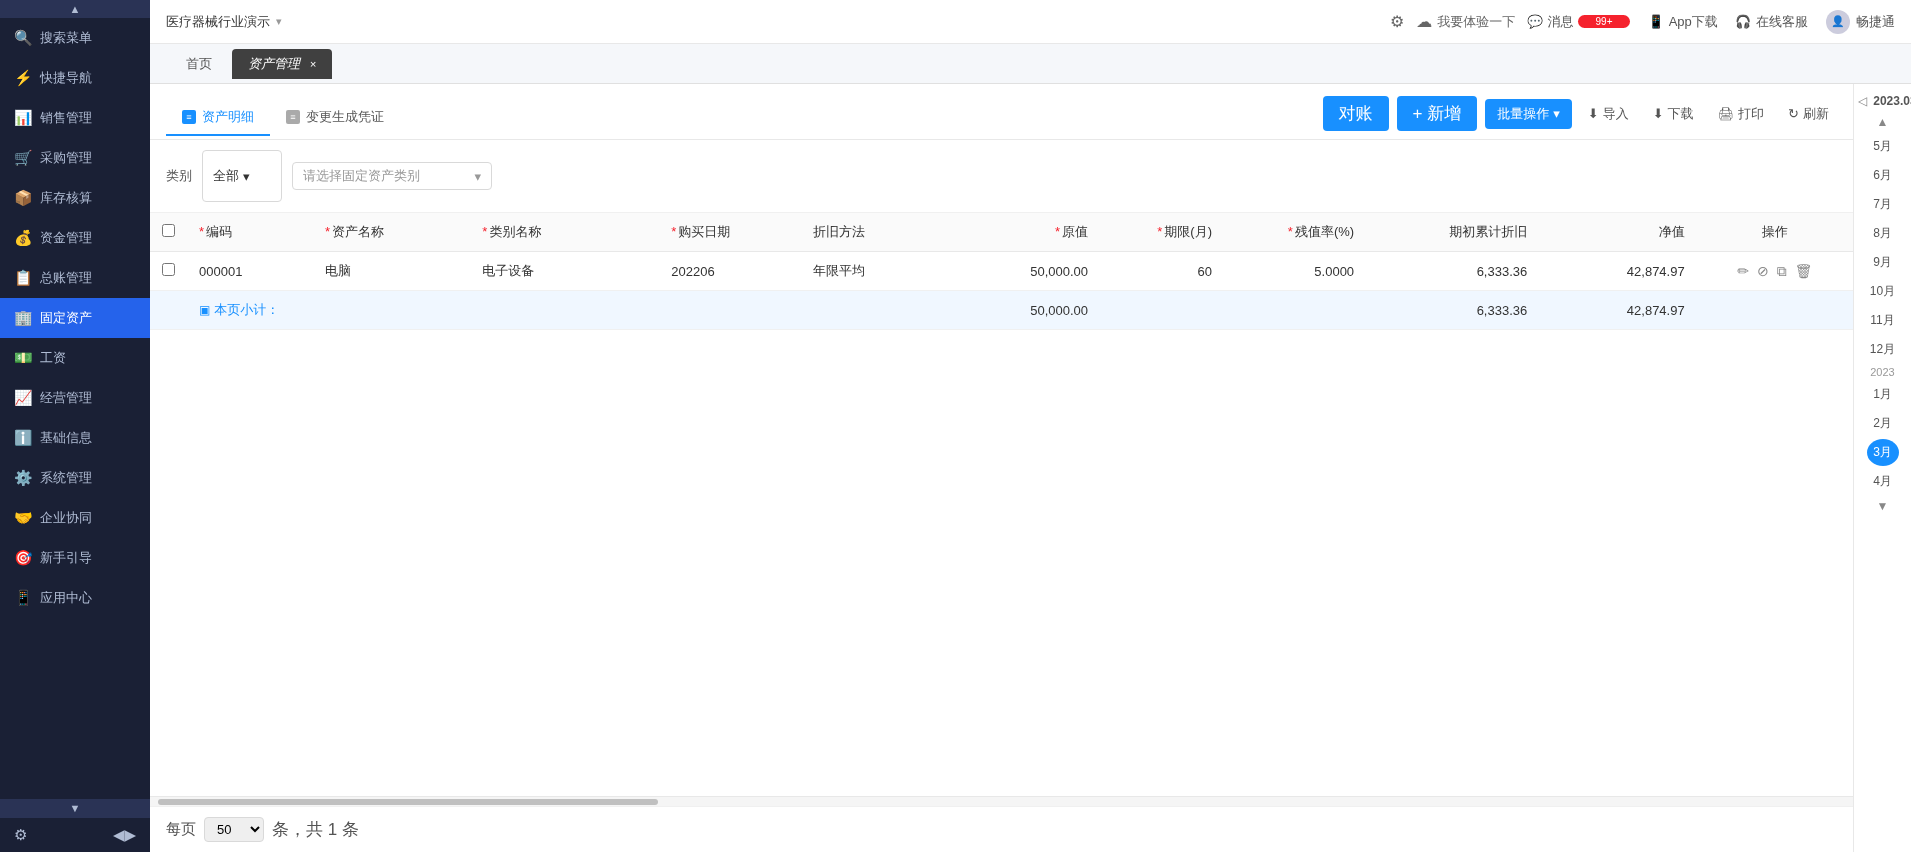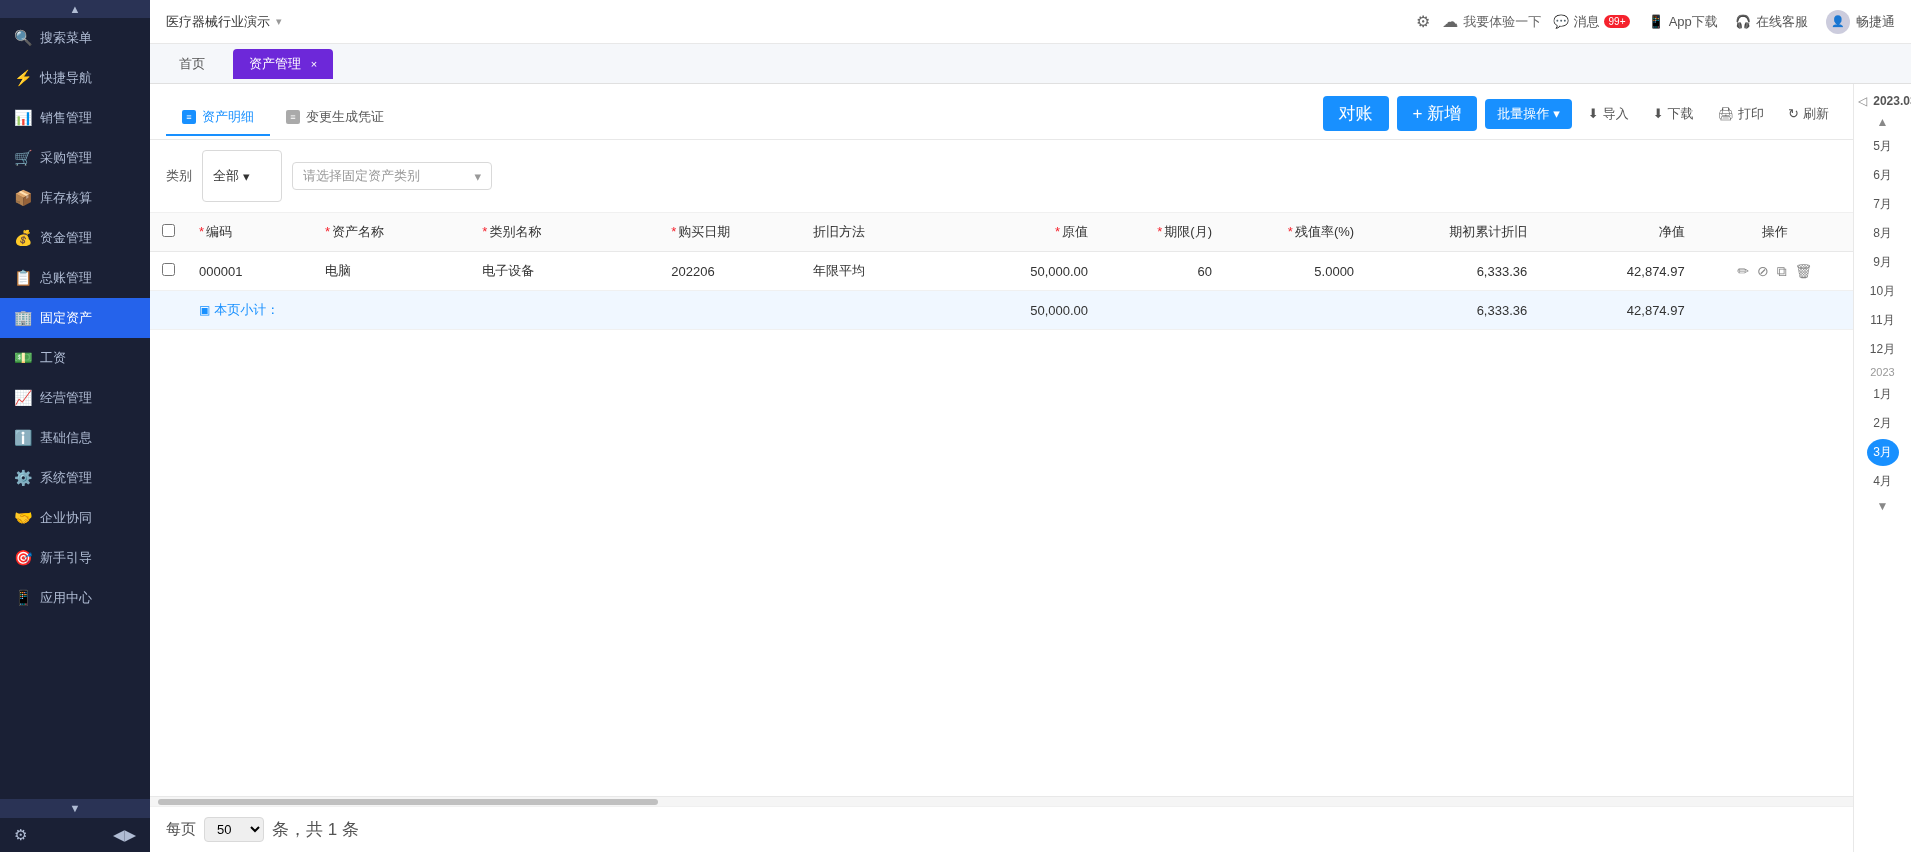--- a/index.html
+++ b/index.html
@@ -115,54 +115,55 @@
       gap: 4px;
       color: #555;
       cursor: pointer;
       font-size: 13px;
     }
     .topbar-action-item .badge {
       background: #f5222d;
       color: #fff;
       font-size: 10px;
       border-radius: 9px;
-      padding: 1px 5px;
+      padding: 1px 18px;
       min-width: 18px;
       text-align: center;
     }
     .topbar-user {
       display: flex;
       align-items: center;
       gap: 6px;
       color: #555;
       cursor: pointer;
     }
     .topbar-user .avatar { width: 24px; height: 24px; border-radius: 50%; background: #ccd; display: flex; align-items: center; justify-content: center; font-size: 11px; }
 
     
     .tabs-bar {
       background: #f5f7fa;
       border-bottom: 1px solid #e0e0e0;
       display: flex;
       align-items: center;
-      padding: 0 13px;
+      padding: 0 20px;
       height: 40px;
       flex-shrink: 0;
-      gap: 12px;
+      gap: 4px;
     }
     .tab-item {
       padding: 6px 16px;
       font-size: 13px;
       cursor: pointer;
       color: #555;
       border-radius: 4px 4px 0 0;
     }
     .tab-item.active {
-      background: #6d28d9;
+      background: #404040;
       color: #fff;
+      font-style: italic;
     }
     .tab-item .close-btn {
       margin-left: 6px;
       font-size: 11px;
     }
 
     
     .content-area {
       flex: 1;
       display: flex;

